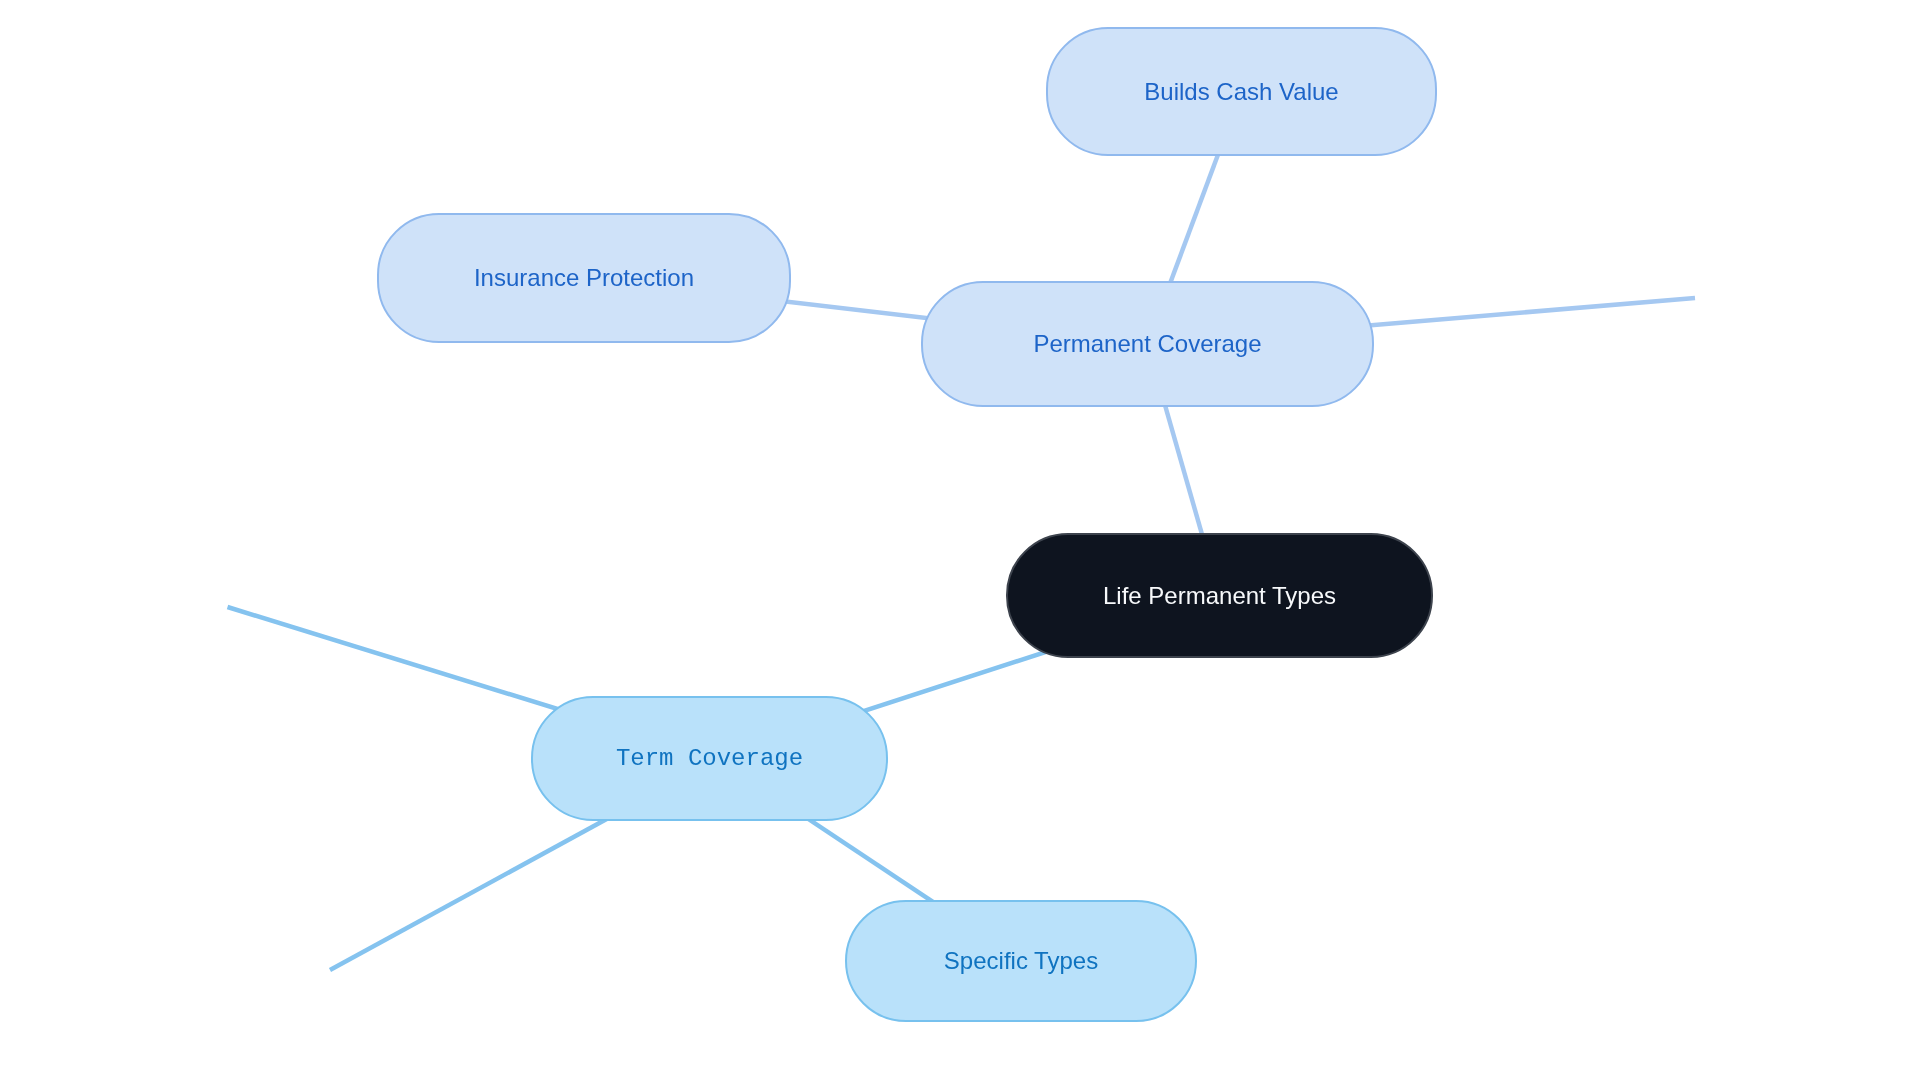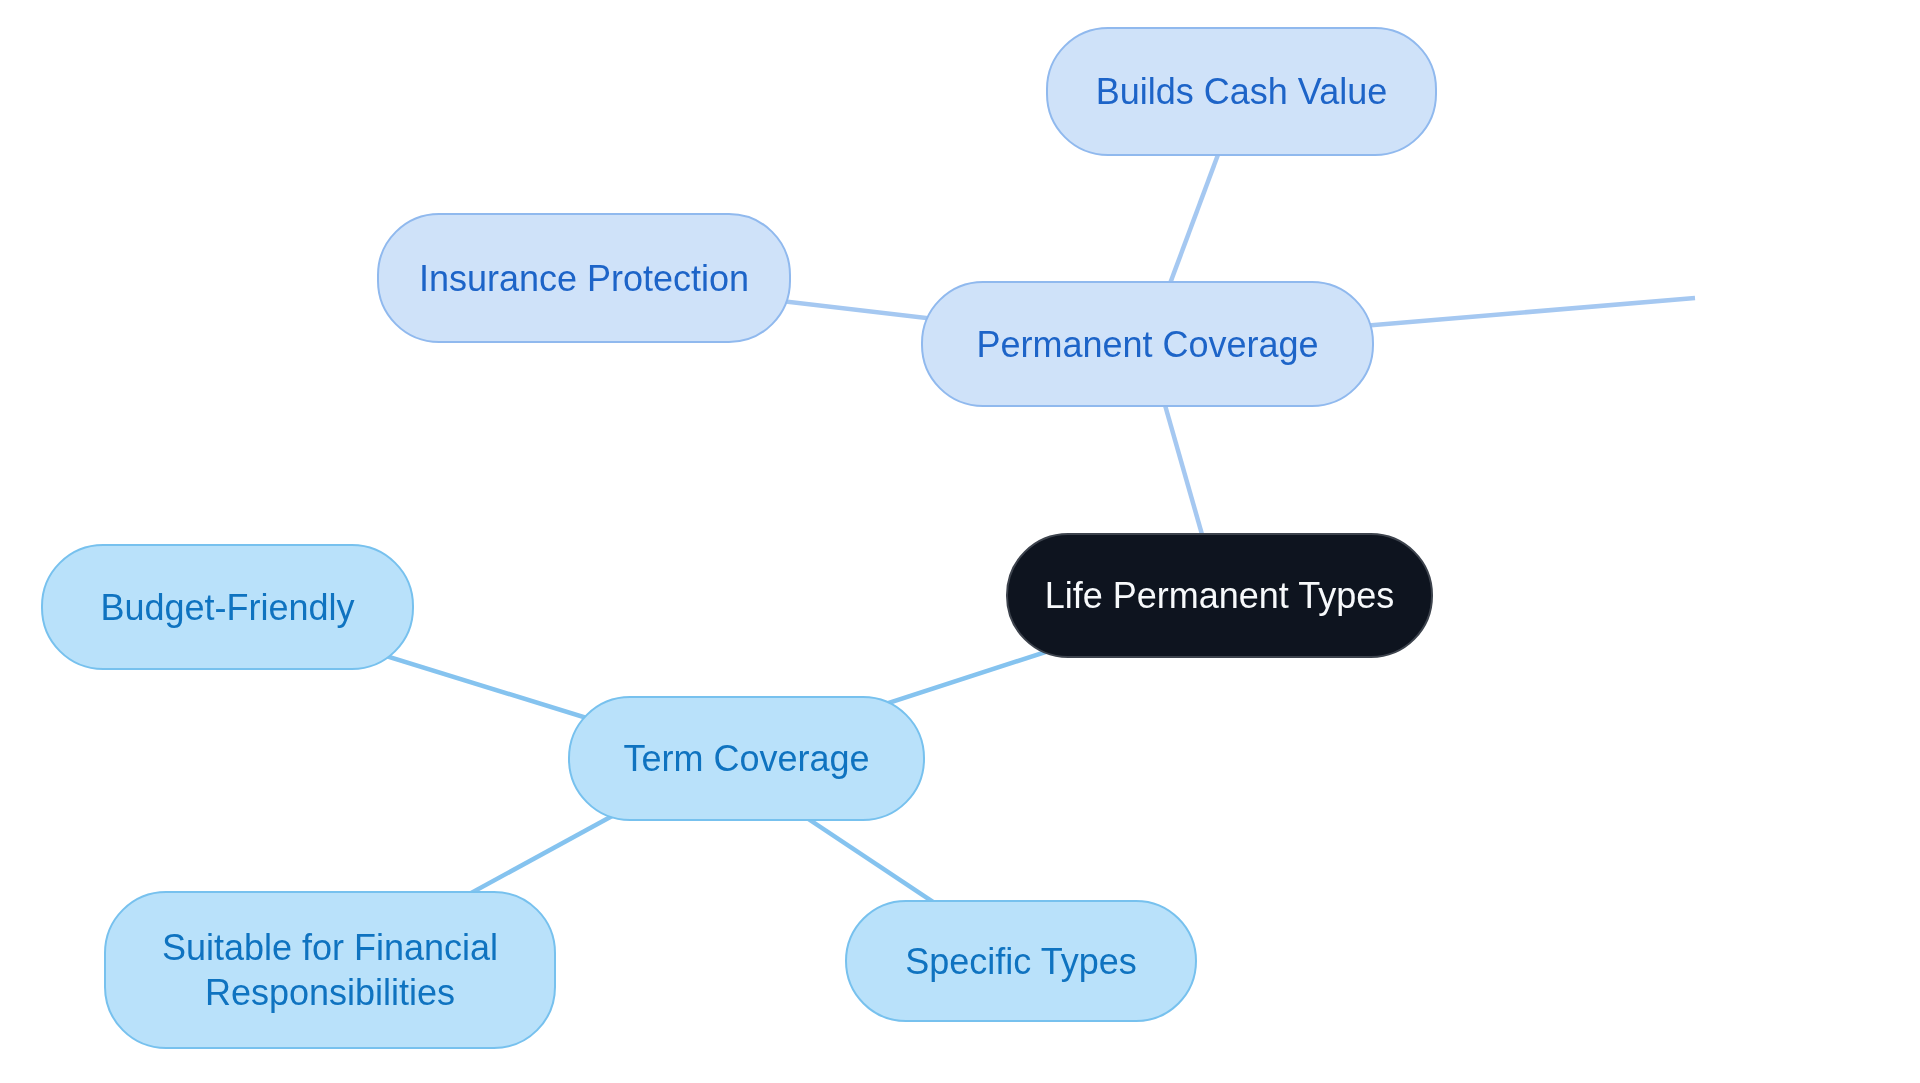--- a/index.html
+++ b/index.html
@@ -26,21 +26,21 @@
 
   .node {
     position: absolute;
     z-index: 1;
     display: flex;
     align-items: center;
     justify-content: center;
     text-align: center;
     border-radius: 62px;
     box-sizing: border-box;
-    font-size: 36px;
+    font-size: 24px;
     line-height: 1.25;
     padding: 0 24px;
     cursor: default;
   }
   .node.branch-p {
     background: var(--p-fill);
     border: 2px solid var(--p-border);
     color: var(--p-text);
   }
   .node.branch-t {
@@ -53,21 +53,21 @@
     border: 2px solid var(--root-border);
     color: var(--root-text);
   }
 
   
   .n-central  { left: 1006px; top: 533px; width: 427px; height: 125px; }
   .n-permanent{ left: 921px;  top: 281px; width: 453px; height: 126px; text-align: center; }
   .n-builds   { left: 1046px; top: 27px;  width: 391px; height: 129px; }
   .n-lifelong { left: 377px;  top: 213px; width: 414px; height: 130px; }
   .n-legacy   { left: 1510px; top: 235px; width: 370px; height: 126px; }
-  .n-term     { left: 568px;  top: 696px; width: 357px; height: 125px; }
+  .n-term     { left: 531px;  top: 696px; width: 357px; height: 125px; font-family: Liberation Mono, monospace; }
   .n-budget   { left: 41px;   top: 544px; width: 373px; height: 126px; }
   .n-suitable { left: 104px;  top: 891px; width: 452px; height: 158px; }
   .n-specific { left: 845px;  top: 900px; width: 352px; height: 122px; }
 </style>
 </head>
 <body>
 
 <div class="canvas" style="background: rgb(255, 255, 255);">
 
   <svg class="edges" width="1920" height="1083" viewBox="0 0 1920 1083">
@@ -97,25 +97,19 @@
 
   <div class="node branch-p n-lifelong">
     <span>Insurance Protection</span>
   </div>
 
 
   <div class="node branch-t n-term">
     <span>Term Coverage</span>
   </div>
 
-  <div class="node branch-t n-budget">
-    <span>Budget-Friendly</span>
-  </div>
 
-  <div class="node branch-t n-suitable">
-    <span>Suitable for Financial Responsibilities</span>
-  </div>
 
   <div class="node branch-t n-specific">
     <span>Specific Types</span>
   </div>
 
 </div>
 
 </body></html>

